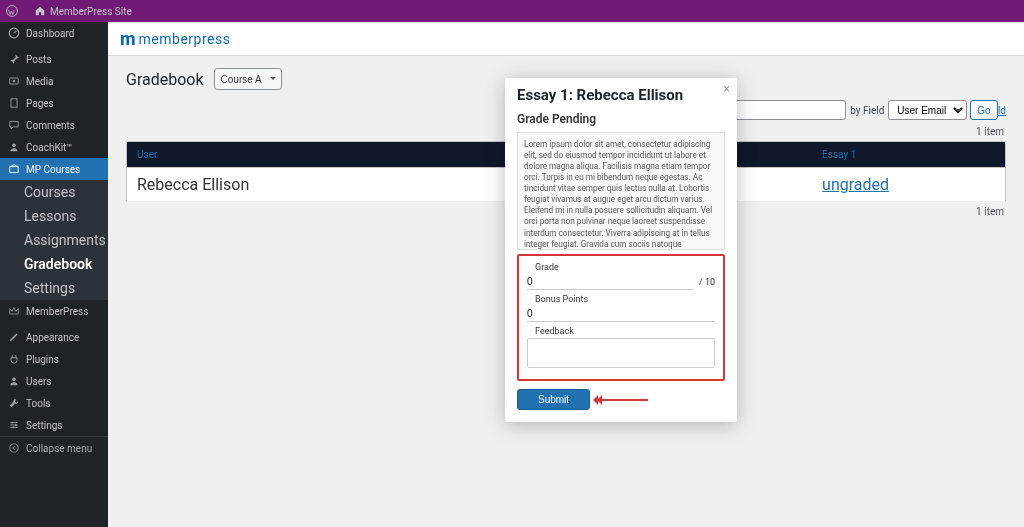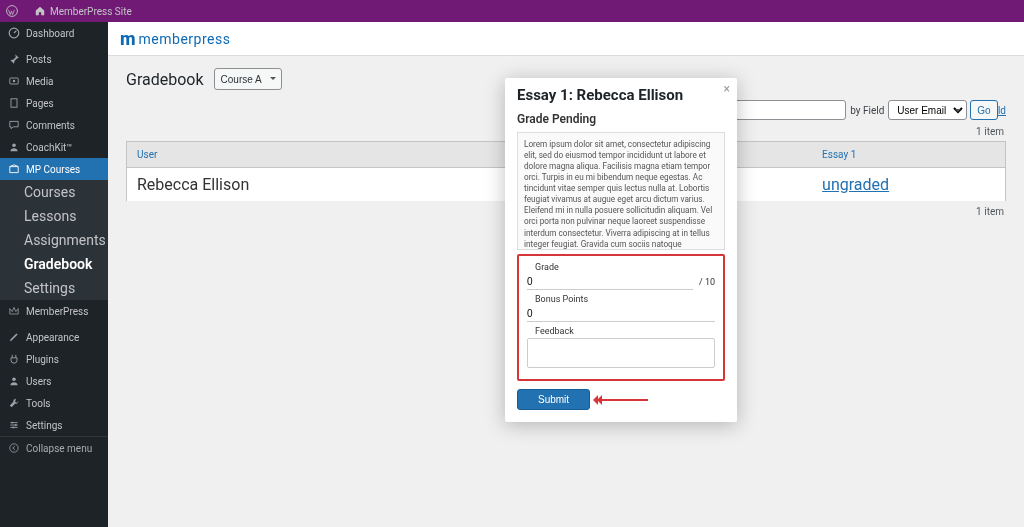--- a/index.html
+++ b/index.html
@@ -36,21 +36,21 @@
   .select-wrap { position:relative; display:inline-block; }
   .select-wrap::after { content:""; position:absolute; right:6px; top:9px; border:3px solid transparent; border-top-color:#555;}
 
   .filter-row { display:flex; align-items:center; justify-content:flex-end; margin-bottom:6px; font-size:10px;}
   .filter-row label { margin:0 4px; color:#3c434a;}
   .filter-row select, .filter-row input[type=text] { height:20px; border:1px solid #8c8f94; border-radius:3px; font-size:10px; padding:0 4px; background:#fff;}
   .filter-row .search-inp { width:120px; }
   .go-btn { height:20px; border:1px solid #2271b1; background:#f6f7f7; color:#2271b1; border-radius:3px; font-size:10px; padding:0 6px; margin-left:3px; cursor:pointer;}
   .item-count { text-align:right; color:#50575e; font-size:10px; margin:4px 2px;}
   table.grade { width:100%; border-collapse:collapse; background:#fff; border:1px solid #c3c4c7;}
-  table.grade th { text-align:left; font-weight:400; font-size:10px; color:#2271b1; padding:7px 10px; border-bottom:1px solid #c3c4c7; background:#e5e5e5;}
+  table.grade th { text-align:left; font-weight:400; font-size:10px; color:#2271b1; padding:7px 10px; border-bottom:1px solid #c3c4c7; background:#0f172a;}
   table.grade td { font-size:16px; padding:7px 10px; border-bottom:1px solid #eee;}
   .ungraded-link { color:#2271b1; }
 
   
   .overlay { position:absolute; inset:0; background:rgba(0,0,0,0); }
   .modal { position:absolute; left:397px; top:56px; width:232px; background:#fff; border-radius:2px; box-shadow:0 3px 20px rgba(0,0,0,.25); padding:8px 12px 12px;}
   .modal .close { position:absolute; top:4px; right:7px; color:#999; cursor:pointer; font-size:12px;}
   .modal h2 { font-size:15px; font-weight:700; color:#1d2327; margin-bottom:8px;}
   .modal .status { font-size:12px; font-weight:600; margin-bottom:6px;}
   .essay-box { border:1px solid #ddd; background:#fafafa; font-size:8.2px; line-height:1.35; color:#555; padding:6px; height:118px; overflow-y:auto; }

